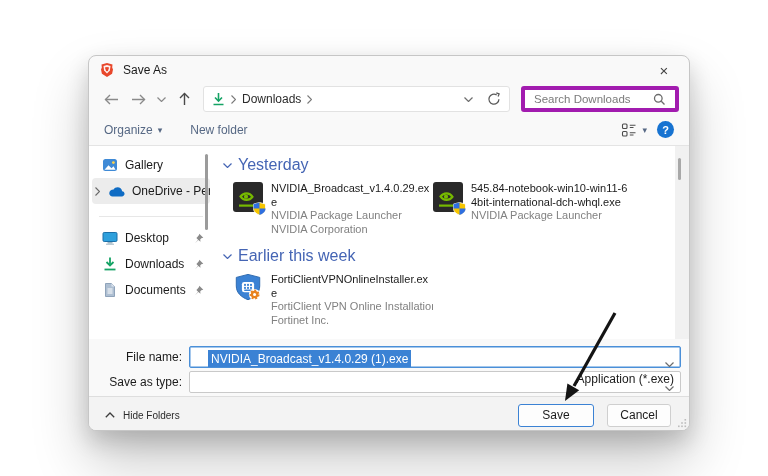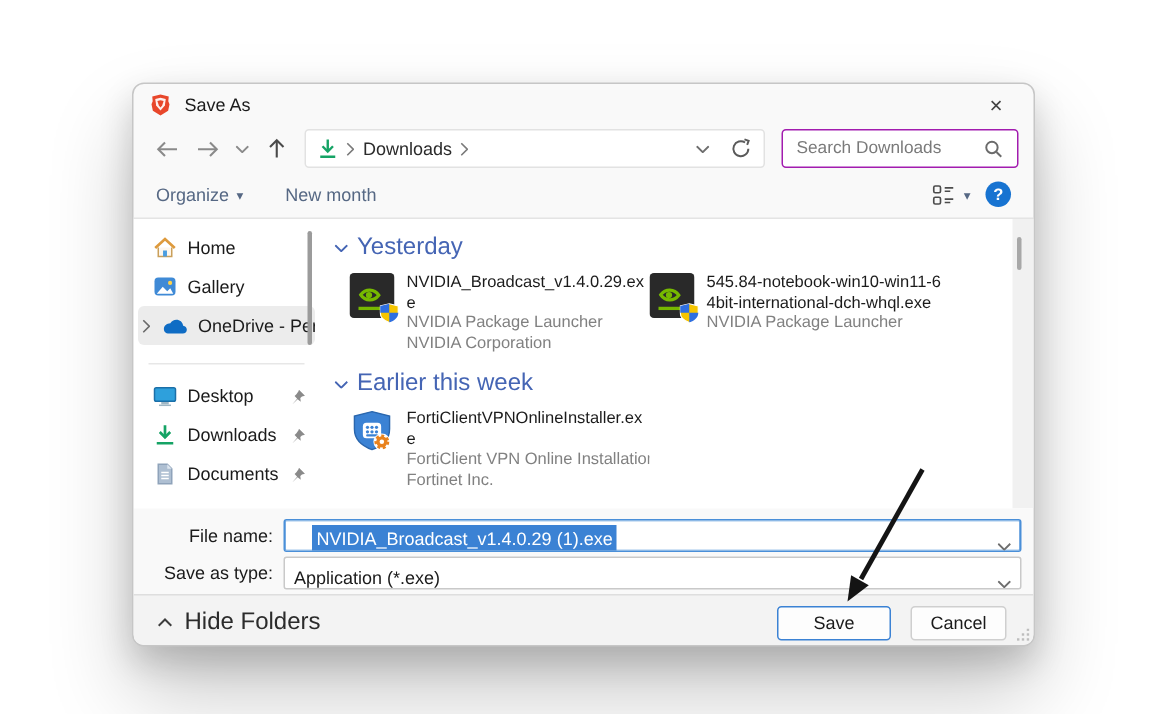--- a/index.html
+++ b/index.html
@@ -19,21 +19,21 @@
     justify-content:center; font-size:15px; color:#444; cursor:default; }
 
   
   .navrow { height:30px; display:flex; align-items:center; padding:0 10px; gap:3px; }
   .navbtn { width:24px; height:24px; display:flex; align-items:center; justify-content:center; color:#5e5e5e; }
   .navbtn.small { width:16px; }
   .addressbar { flex:1; height:26px; background:#fff; border:1px solid #e2e2e2; border-radius:3px;
     display:flex; align-items:center; padding:0 8px; gap:6px; margin-left:4px; }
   .addressbar .crumb { font-size:12px; color:#2b2b2b; }
   .addressbar .spacer { flex:1; }
-  .searchbox { width:158px; height:26px; background:#fff; border:1px solid #a21caf; border-radius:3px;
+  .searchbox { width:158px; height:26px; background:#fff; border:4px solid #a21caf; border-radius:3px;
     display:flex; align-items:center; padding:0 9px; margin-left:8px; }
   .searchbox input { border:none; outline:none; flex:1; font-size:11.5px; color:#4a4a4a;
     font-family:"Liberation Sans", sans-serif; background:transparent; min-width:0; }
   .searchbox input::placeholder { color:#7a7a7a; }
 
   
   .toolbar { height:32px; display:flex; align-items:center; padding:0 15px;
     border-bottom:1px solid #e4e4e4; color:#566884; font-size:12px; }
   .tbtn { display:flex; align-items:center; gap:5px; }
   .tbtn .caret { font-size:9px; color:#566884; }
@@ -68,26 +68,26 @@
 
   
   .fields { height:57px; padding-top:7px; background:#f9f9f9; }
   .frow { display:flex; align-items:center; height:22px; margin-bottom:3px; }
   .flabel { width:100px; text-align:right; font-size:12px; padding-right:7px; flex-shrink:0; }
   .fctrl { flex:1; margin-right:8px; height:22px; background:#fff; border-radius:2px;
     display:flex; align-items:flex-end; padding:0 6px 0 18px; font-size:12px; }
   .fctrl .chev { margin-left:auto; color:#6e6e6e; display:flex; }
   .fname-input { border:1px solid #4a8fd8; box-shadow:0 0 0 .5px #4a8fd8 inset; }
   .fname-input .seltext { background:#3b82d4; color:#fff; padding:1.5px 3px; }
-  .ftype-input { border:1px solid #c9c9c9; padding-left:6px; }
+  .ftype-input { border:1px solid #c9c9c9; padding-left:6px;flex-direction:column; }
 
   
   .footer { height:37px; background:#f3f3f3; border-top:1px solid #dedede;
     display:flex; align-items:center; padding:0 18px 0 16px; }
-  .hidefolders { display:flex; align-items:center; gap:8px; font-size:16px; color:#2b2b2b; }
+  .hidefolders { display:flex; align-items:center; gap:8px; font-size:10px; color:#2b2b2b; }
   .btn { height:23px; background:#fdfdfd; border-radius:3px; font-size:12px;
     display:flex; align-items:center; justify-content:center; }
   .btn-save { width:76px; margin-left:auto; border:1px solid #3b82d4; }
   .btn-cancel { width:64px; margin-left:13px; border:1px solid #cfcfcf; }
   .grip { position:absolute; right:2px; bottom:2px; opacity:.6; }
 
   .annotation-arrow { position:absolute; left:0; top:0; pointer-events:none; z-index:50; }
   svg { display:block; }
 </style>
 </head>
@@ -184,50 +184,40 @@
           </span>
       </div>
     </div>
 
     <div class="toolbar">
       <div class="tbtn">
         <span>Organize</span>
         <span class="caret">▾</span>
       </div>
       <div class="tbtn tb-newfolder">
-        <span>New month</span>
+        <span>New folder</span>
       </div>
       <div class="tb-right">
         <div class="tbtn">
           <span>
               <svg width="16" height="16" viewBox="0 0 16 16" fill="none" stroke="#4c4c4c" stroke-width="1.1">
                 <rect x="1.5" y="2" width="4.5" height="4.5" rx="1"></rect>
                 <rect x="1.5" y="9.5" width="4.5" height="4.5" rx="1"></rect>
                 <path d="M8.8 3.2h5.7M8.8 5.5h3.7M8.8 10.7h5.7M8.8 13h3.7"></path>
               </svg>
             </span>
           <span class="caret">▾</span>
         </div>
         <div class="help-circle">?</div>
       </div>
     </div>
 
     <div class="body">
 
       <div class="sidebar">
-        <div class="sbitem">
-          <span>
-              <svg width="16" height="16" viewBox="0 0 16 16">
-                <path d="M1.5 8.3L8 2.4l6.5 5.9" fill="none" stroke="#de9a3c" stroke-width="1.8"></path>
-                <path d="M3.5 8v6h9V8" fill="#fdf6ec" stroke="#caa05a"></path>
-                <rect x="6.7" y="10" width="2.6" height="4" fill="#4a9de0"></rect>
-              </svg>
-            </span>
-          <span>Home</span>
-        </div>
         <div class="sbitem">
           <span>
               <svg width="16" height="16" viewBox="0 0 16 16">
                 <rect x="1" y="2" width="14" height="12" rx="2.5" fill="#3f8ad6"></rect>
                 <circle cx="11.4" cy="5.6" r="1.4" fill="#ffd24a"></circle>
                 <path d="M2.5 12.8l4-4.6 3 3 2-2 2 3.6z" fill="#fff"></path>
               </svg>
             </span>
           <span>Gallery</span>
         </div>

